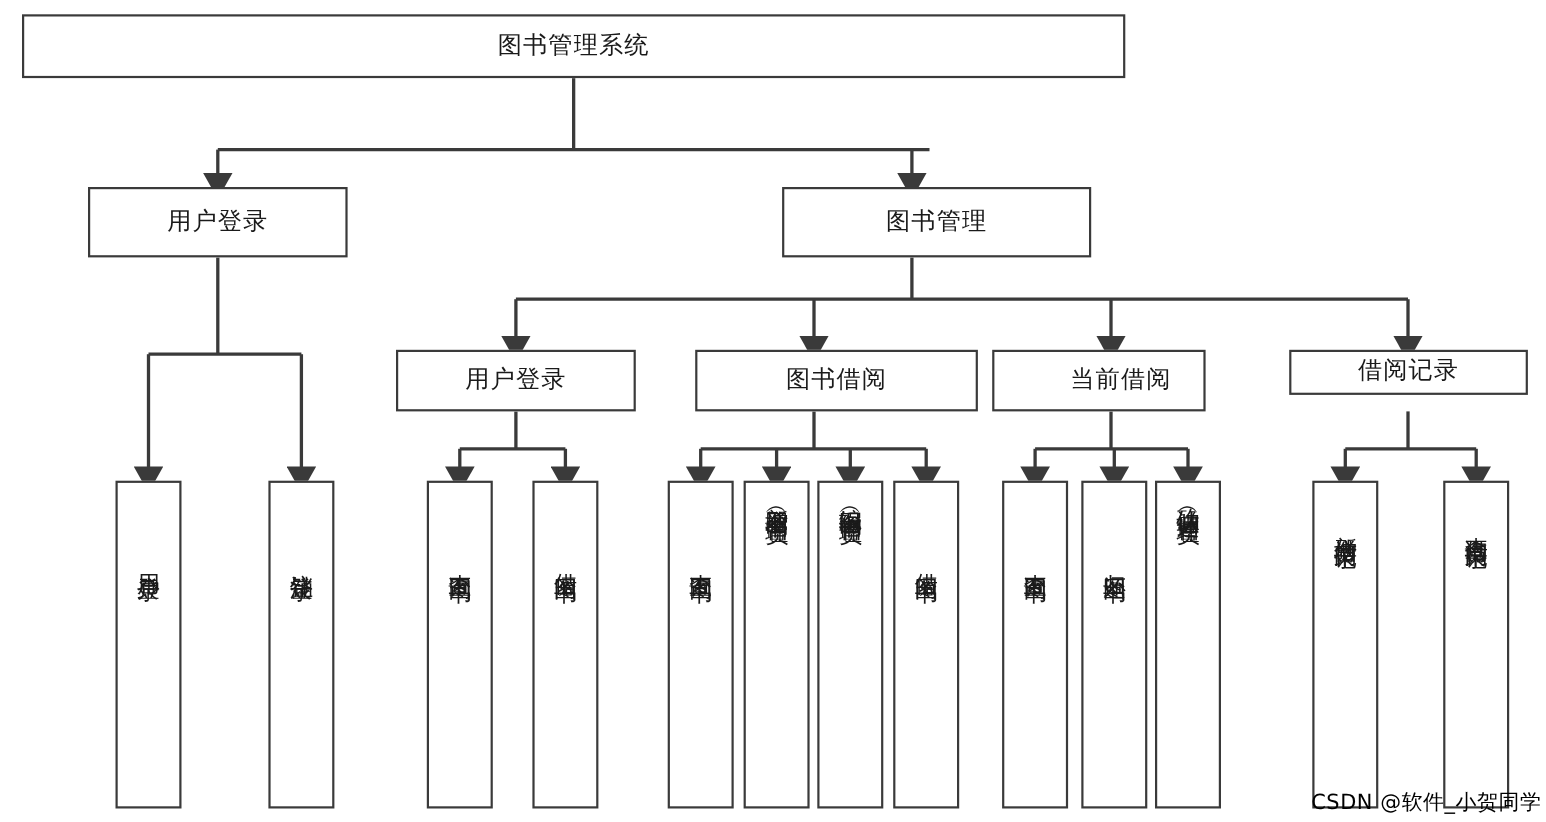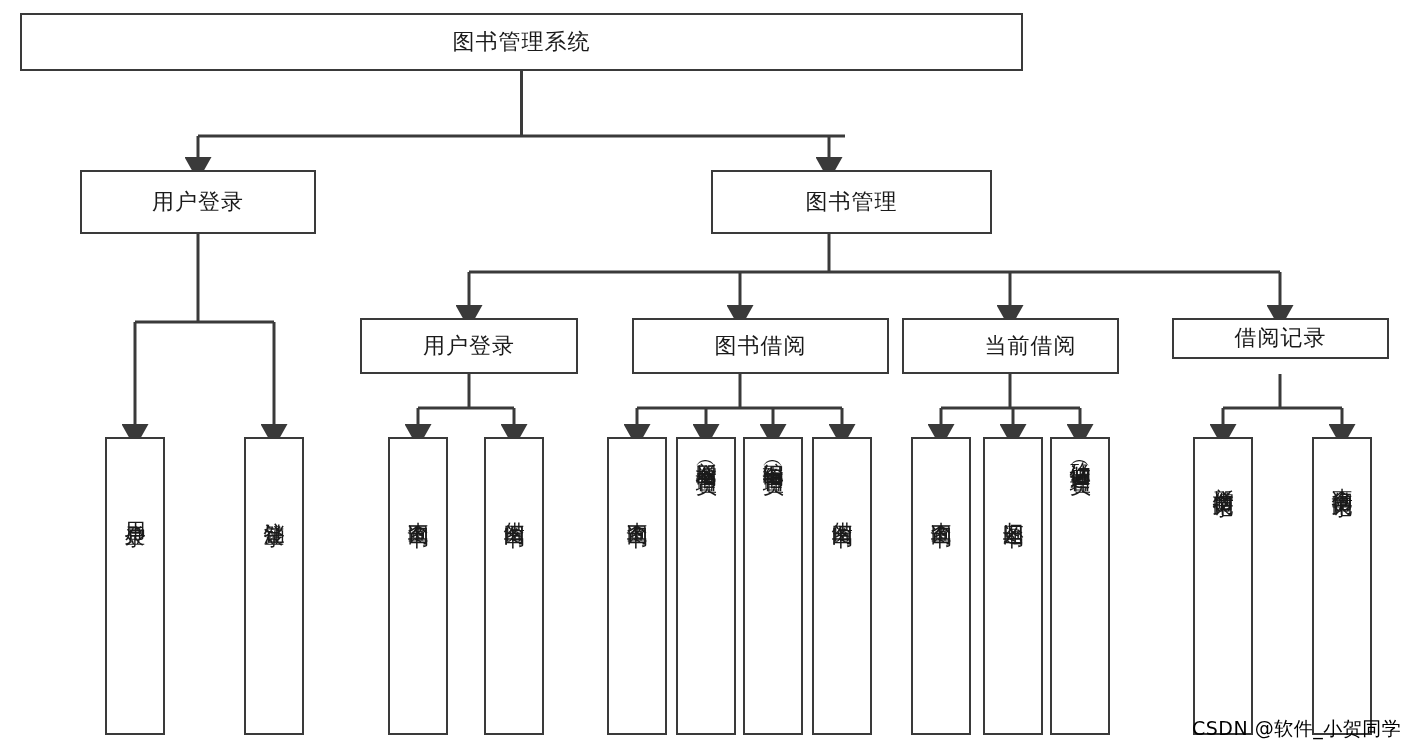--- a/index.html
+++ b/index.html
@@ -130,21 +130,21 @@
   <div class="node h" style="left:711px; top:170px; width:281px; height:64px;">
     <span>图书管理</span>
   </div>
 
   <div class="node h" style="left:360px; top:318px; width:218px; height:56px;">
     <span>用户登录</span>
   </div>
   <div class="node h" style="left:632px; top:318px; width:257px; height:56px;">
     <span>图书借阅</span>
   </div>
-  <div class="node h" style="left:902px; top:318px; width:217px; height:56px;padding-left:40px;">
+  <div class="node h" style="left:902px; top:318px; width:194px; height:56px;padding-left:40px;">
     <span>当前借阅</span>
   </div>
   <div class="node h" style="left:1172px; top:318px; width:217px; height:41px;">
     <span>借阅记录</span>
   </div>
 
   <div class="node v" style="left:105px; top:437px; width:60px; height:298px; padding-top:66px;">
     <span class="vtext">用户登录</span>
   </div>
   <div class="node v" style="left:244px; top:437px; width:60px; height:298px; padding-top:66px;">

